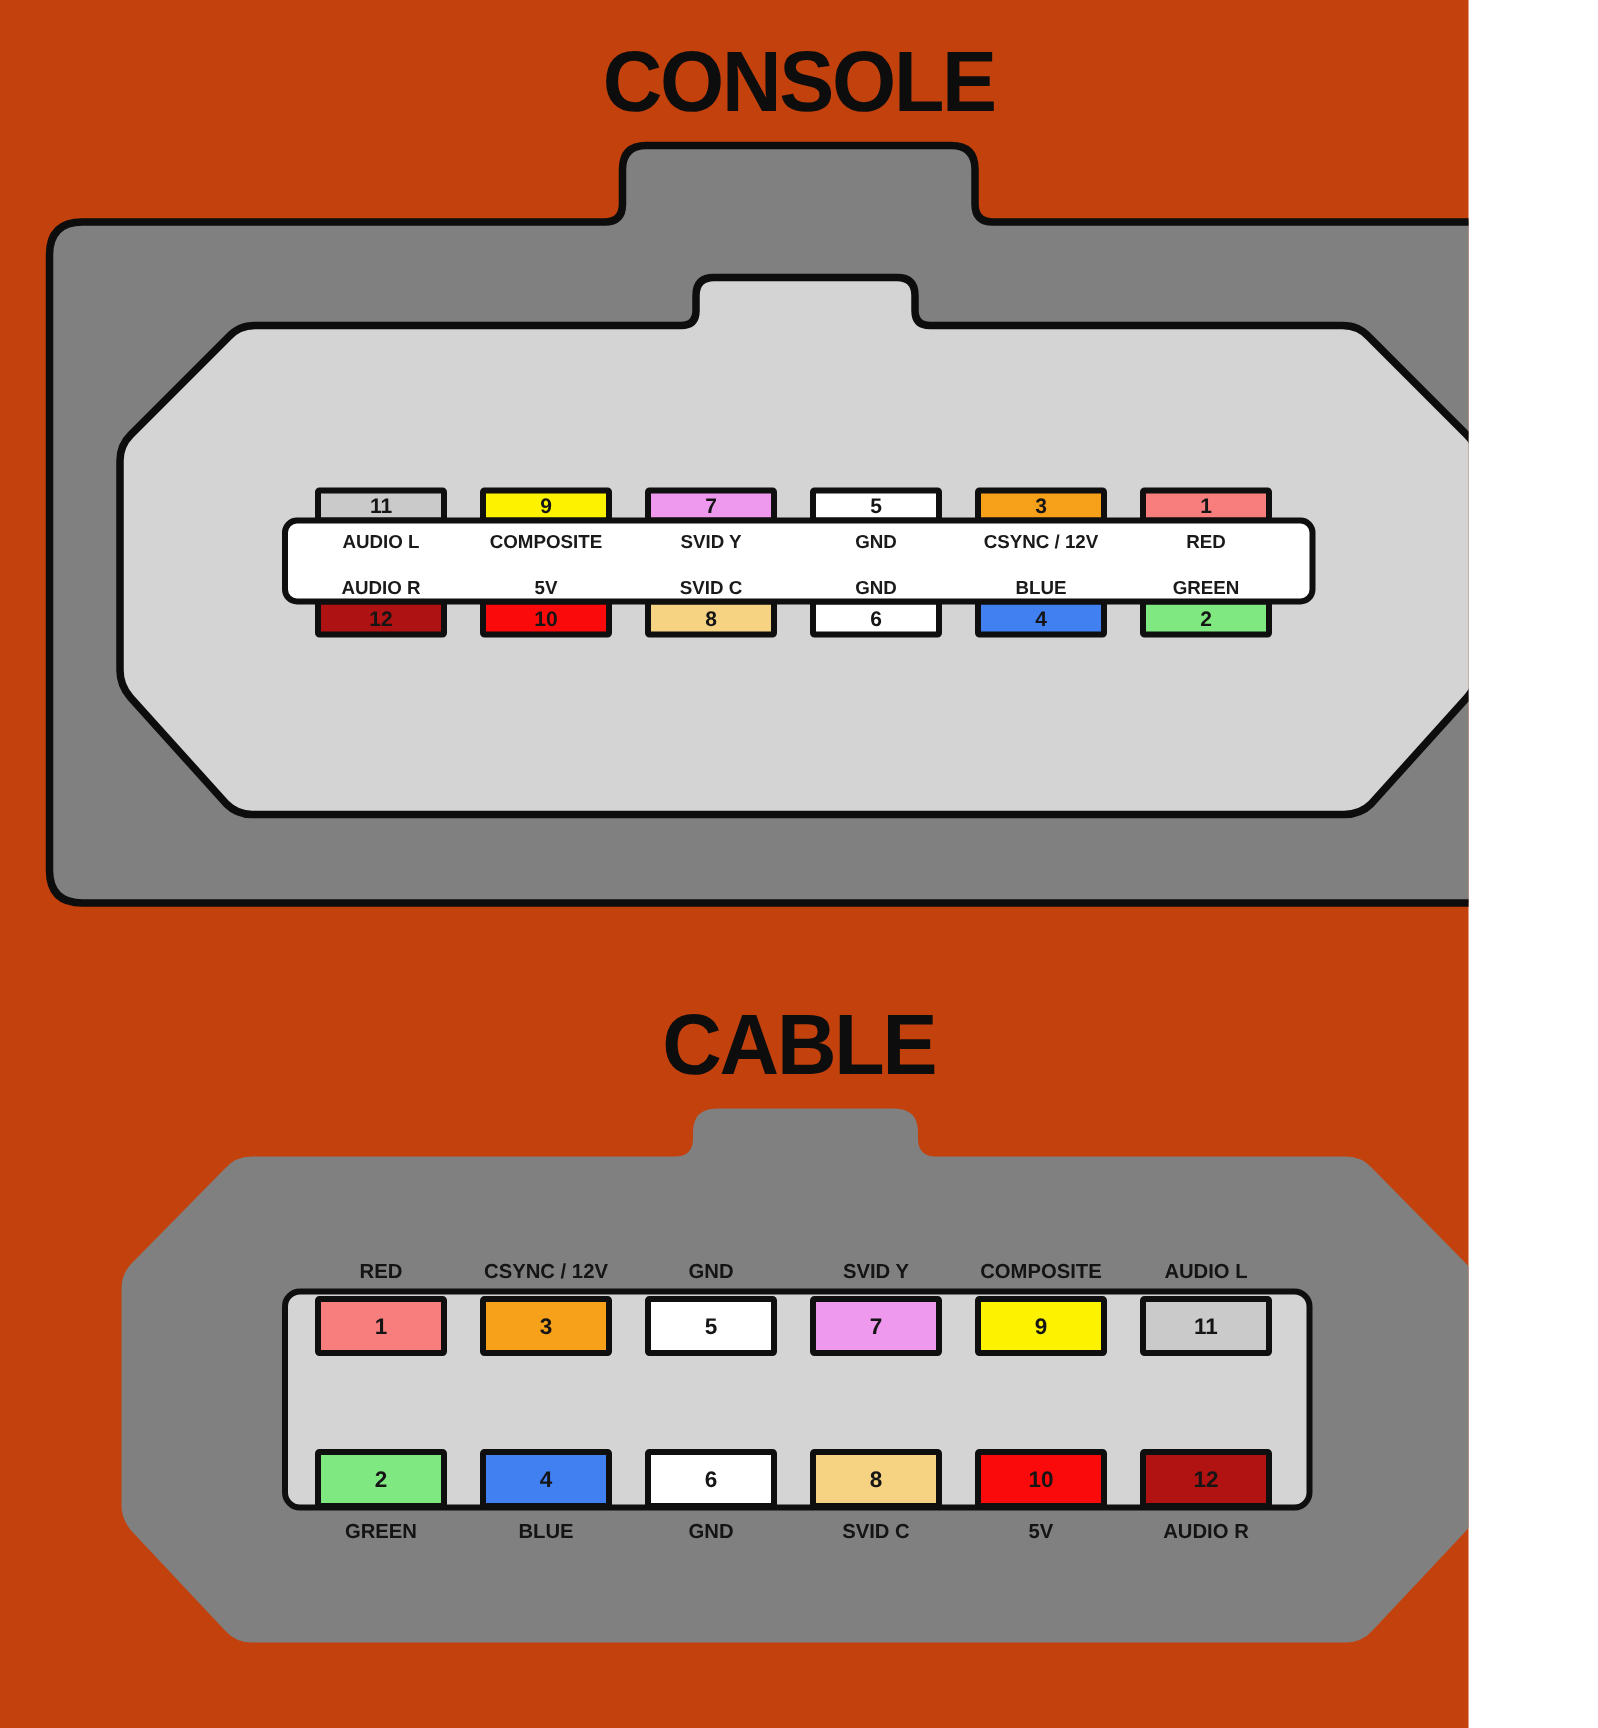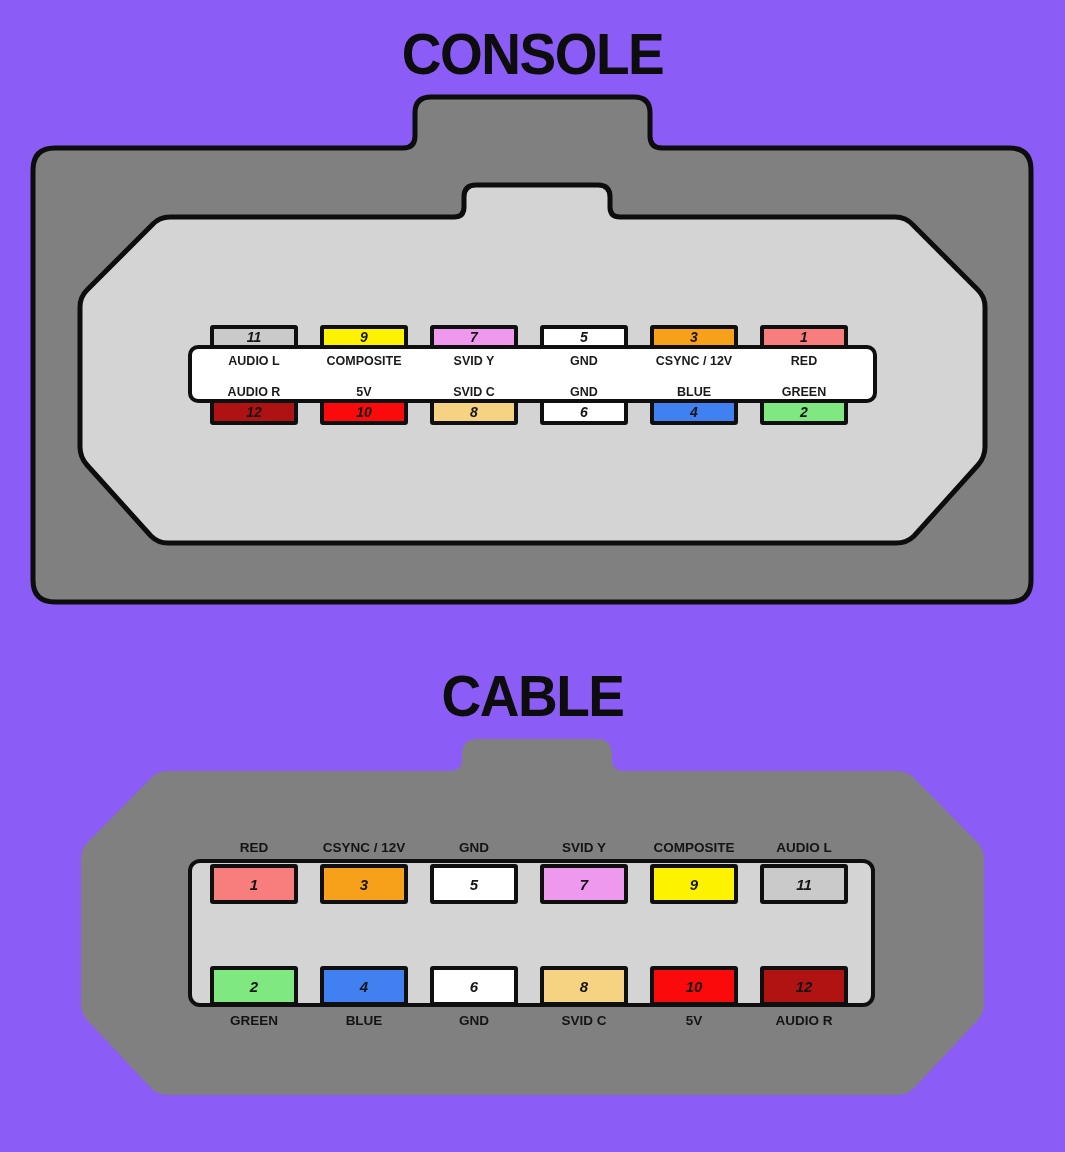--- a/index.html
+++ b/index.html
@@ -1,36 +1,36 @@
 <!DOCTYPE html>
 <html><head>
 <meta charset="utf-8">
 <style>
   html,body{margin:0;padding:0;background:#ffffff;}
   .canvas{
-    position:relative;width:1065px;height:1152px;background:#8b5cf6;overflow:hidden;
+    position:relative;width:979px;height:1152px;background:#c2410c;overflow:hidden;
     font-family:"Liberation Sans","DejaVu Sans",sans-serif;color:#111;
   }
   .bgsvg{position:absolute;left:0;top:0;width:1065px;height:1152px;z-index:0;}
   .title{
     position:absolute;left:0;width:1065px;text-align:center;
     font-size:55px;font-weight:800;letter-spacing:-1.5px;color:#0d0d0d;
     transform:scaleY(1.04);
   }
   .title.console{top:22px;}
   .title.cable{top:664px;}
 
   
   .pin{
     position:absolute;width:88px;box-sizing:border-box;
     border:4px solid #0f0f0f;border-radius:3px;
     display:flex;align-items:center;justify-content:center;
     font-weight:700;color:#151515;z-index:2;
   }
-  .pin .num{font-size:14px;line-height:1;font-style:italic;}
+  .pin .num{font-size:14px;line-height:1;}
   .col0{left:210px}.col1{left:320px}.col2{left:430px}.col3{left:540px}.col4{left:650px}.col5{left:760px}
   .c-top{top:325px;height:24px;}
   .c-bot{top:399px;height:26px;}
   .k-top{top:864px;height:40px;}
   .k-bot{top:966px;height:40px;}
   .k-top .num,.k-bot .num{font-size:15px;}
 
   
   .console-strip{
     position:absolute;left:188px;top:345px;width:689px;height:58px;box-sizing:border-box;

